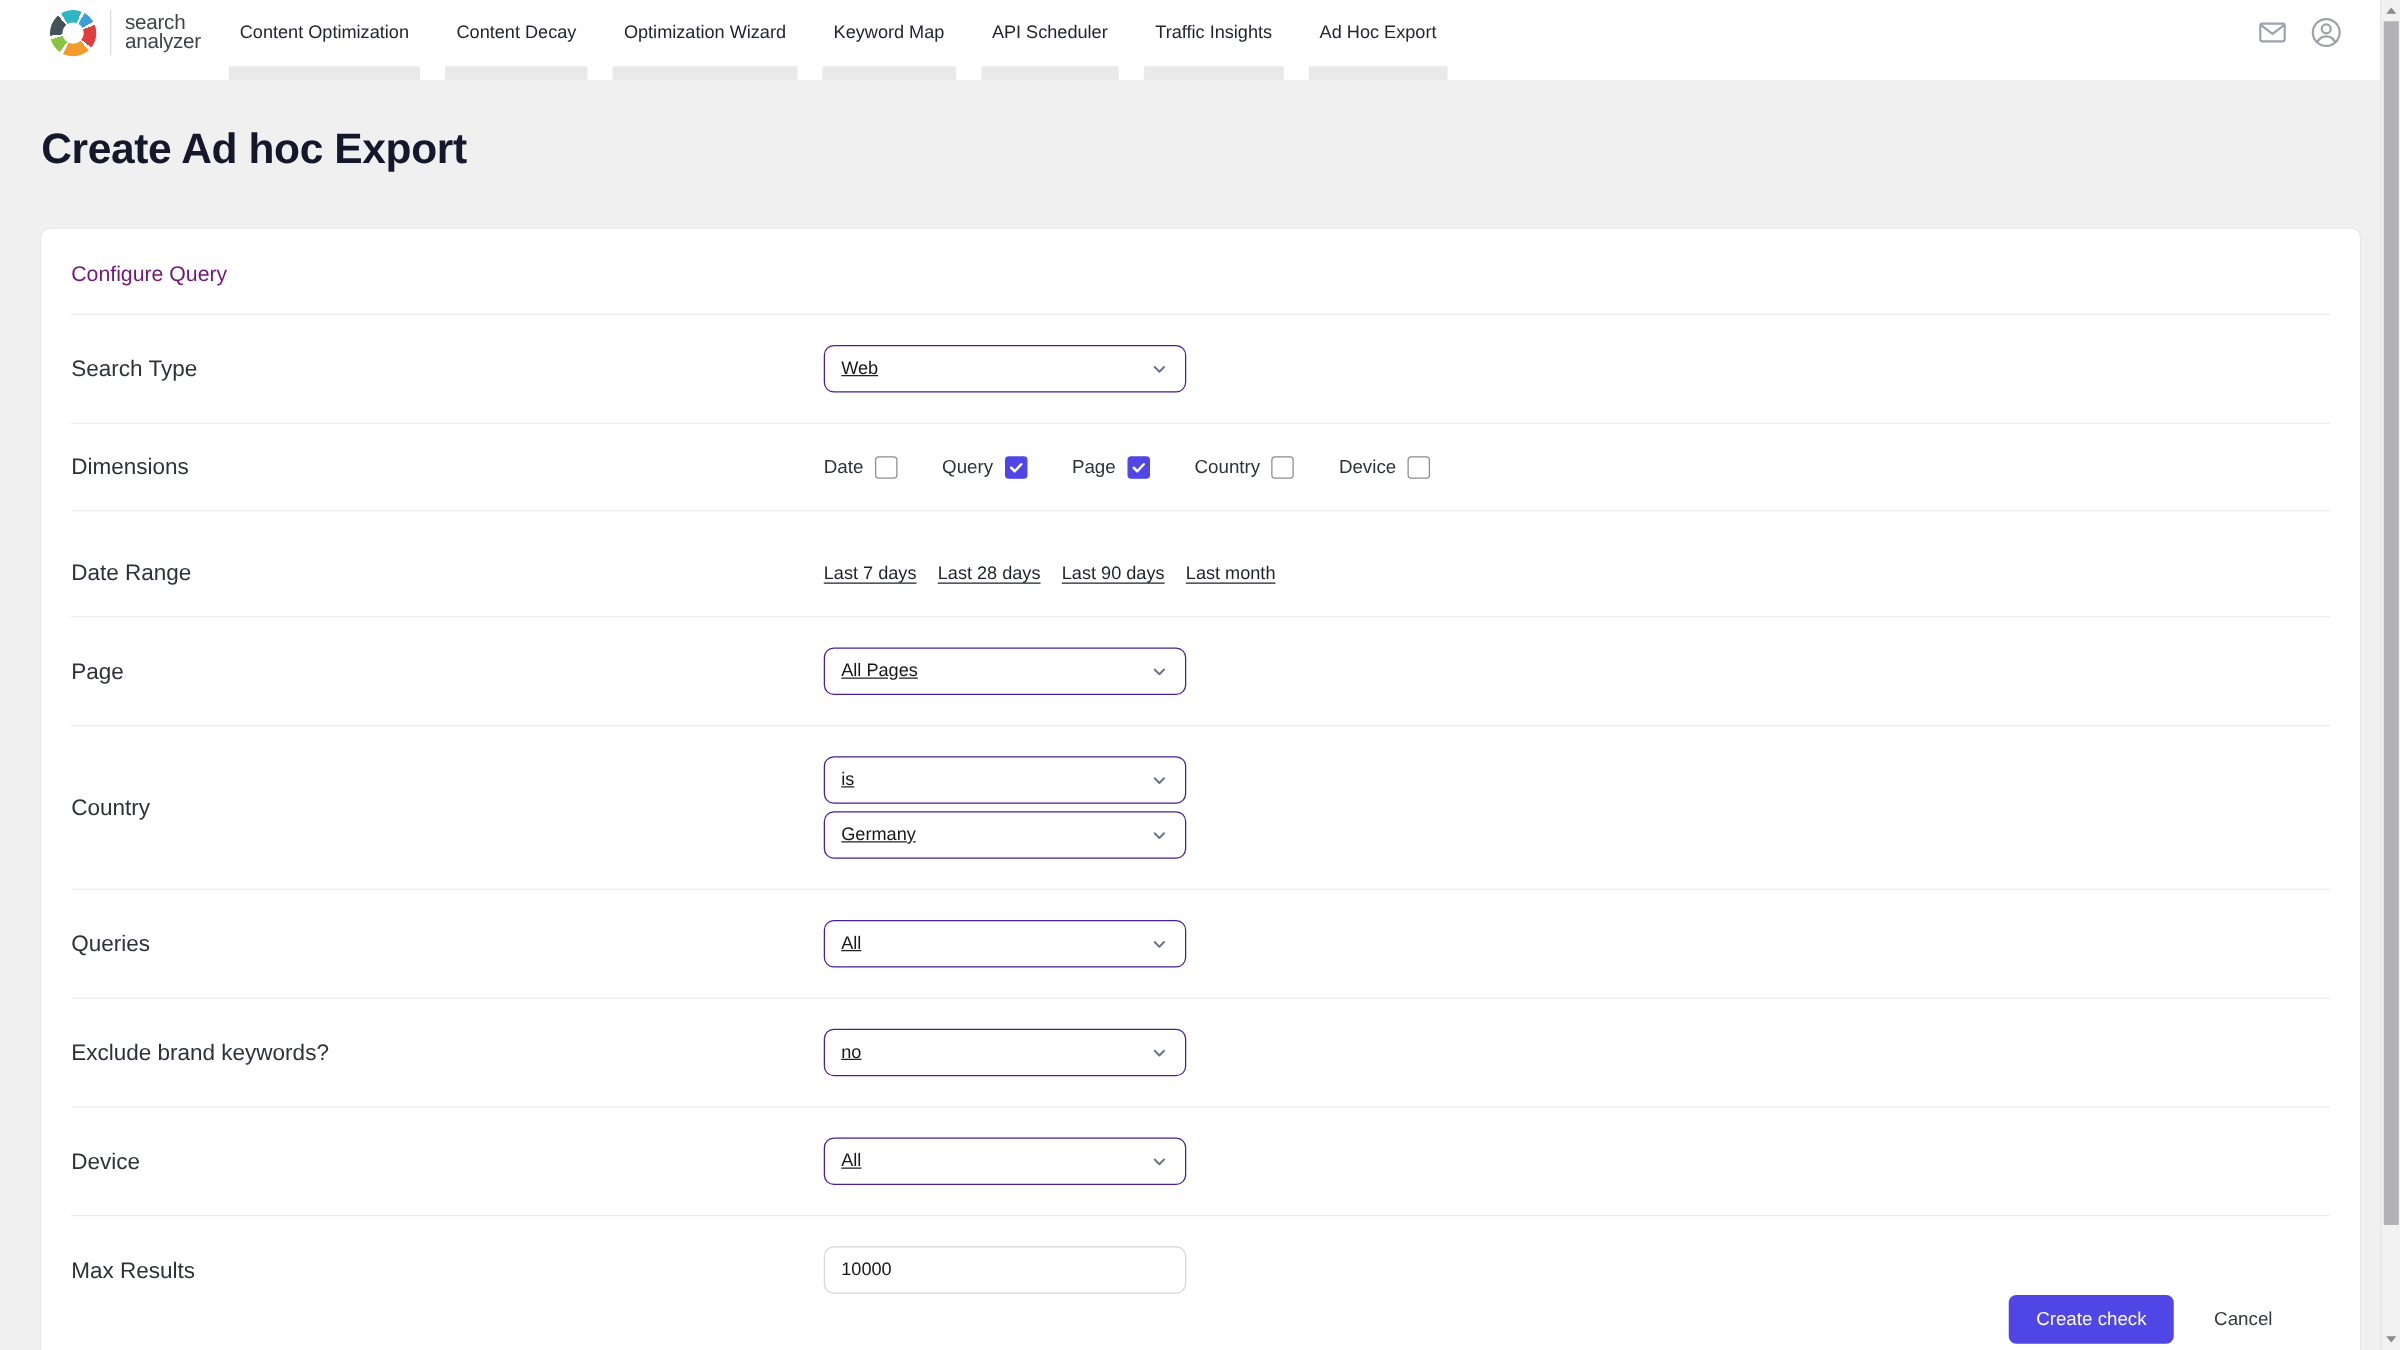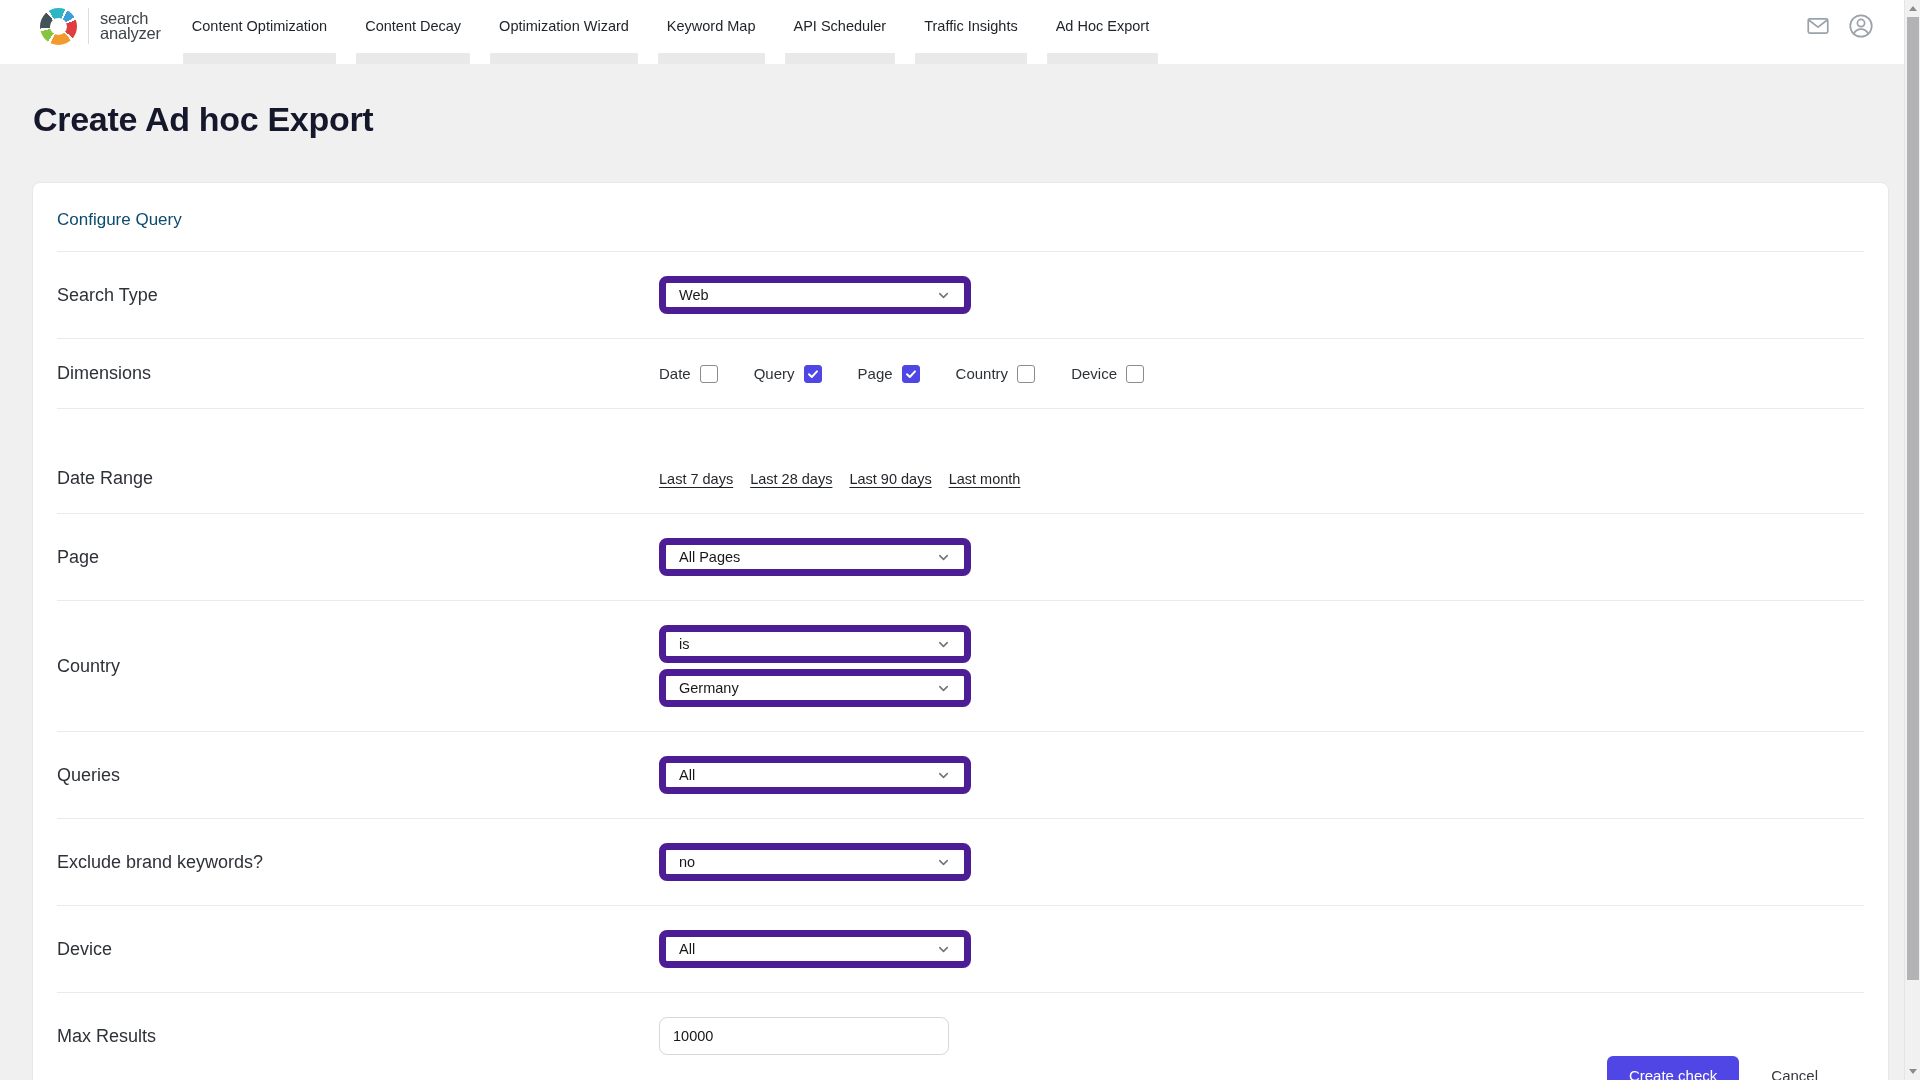--- a/index.html
+++ b/index.html
@@ -56,33 +56,33 @@
     font-size:34px; line-height:34px; font-weight:700;
     color:#15172b; letter-spacing:-0.3px;
   }
 
   
   .card {
     margin:0 31px 0 32px;
     background:#ffffff; border:1px solid #e8e8e9; border-radius:8px;
     padding:26px 24px 0 24px;
   }
-  .card-heading { font-size:17px; font-weight:500; color:#0c4a6e; line-height:22px; margin-bottom:20px; }
+  .card-heading { font-size:17px; font-weight:500; color:#701a75; line-height:22px; margin-bottom:20px; }
   .divider { height:1px; background:#ebebec; }
 
   .row { display:flex; align-items:center; padding:24px 0; }
   .row.align-top { align-items:flex-end; }
   .row-label { width:602px; flex:0 0 602px; font-size:18px; color:#2e3238; }
 
   
   .select-box {
-    width:312px; height:38px; background:#ffffff;
-    border:7px solid #4c1d95; border-radius:8px;
+    width:290px; height:38px; background:#ffffff;
+    border:1px solid #4c1d95; border-radius:8px;
     display:flex; align-items:center; justify-content:space-between;
-    padding:0 13px; cursor:pointer;
+    padding:0 13px; cursor:pointer;text-decoration:underline;
   }
   .select-value { font-size:14.5px; color:#18181b; }
   .select-box svg { flex:0 0 auto; }
   .control-group { display:flex; gap:6px;flex-direction:column; }
 
   
   .text-input {
     width:290px; height:38px; border:1px solid #d6d6db; border-radius:8px;
     padding:0 13px; font-size:14.5px; color:#18181b; background:#fff;
     font-family:"Liberation Sans", sans-serif; outline:none;
@@ -98,21 +98,21 @@
     cursor:pointer;
   }
   .checkbox svg { display:none; }
   .checkbox.checked { background:#4f46e5; border-color:#4f46e5; }
   .checkbox.checked svg { display:block; }
 
   
   .date-cols { display:flex; gap:6px; }
   .date-col { width:290px; }
   .date-col-label { font-size:15px; color:#34383e; margin-bottom:8px; line-height:20px; }
-  .shortcut-links { display:flex; gap:17px; margin-top:36px; }
+  .shortcut-links { display:flex; gap:17px; margin-top:16px; }
   .shortcut-link {
     font-size:14.5px; color:#1f2328; text-decoration:underline;
     text-underline-offset:3px; cursor:pointer; line-height:20px;
   }
 
   
   .actions {
     display:flex; align-items:center; justify-content:flex-end;
     gap:26px; padding:1px 40px 20px 0;
   }

